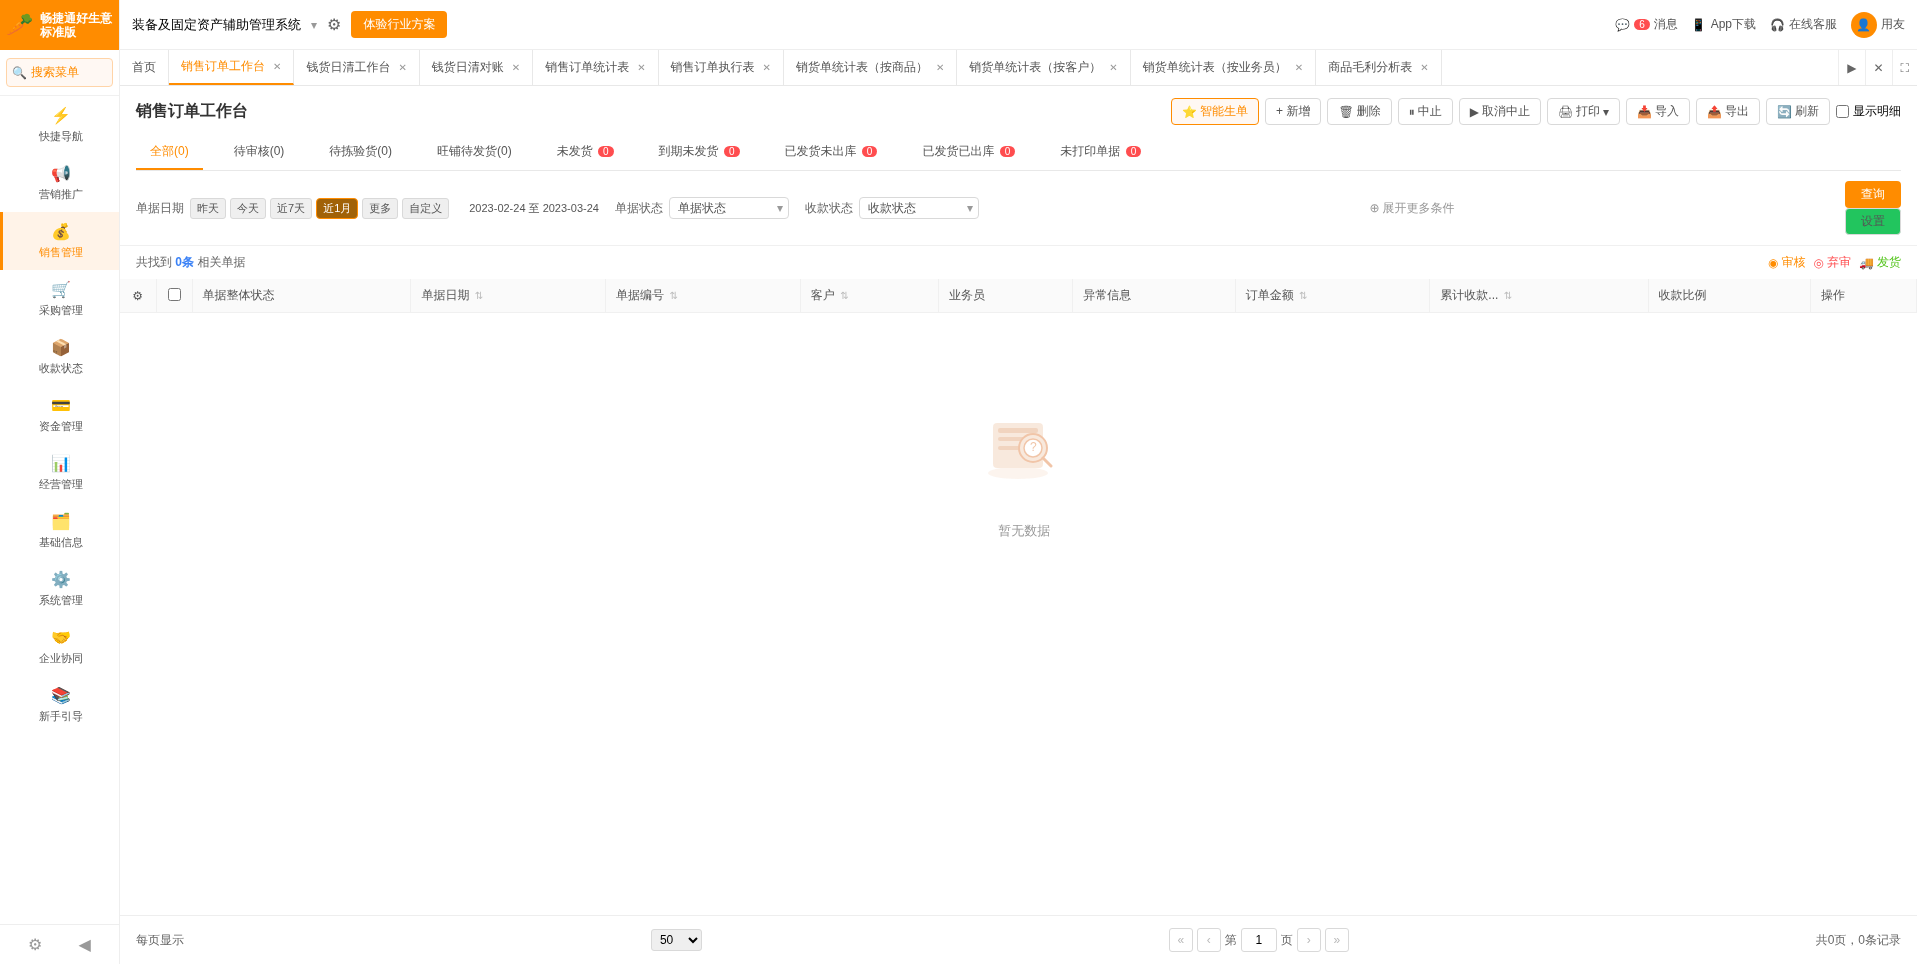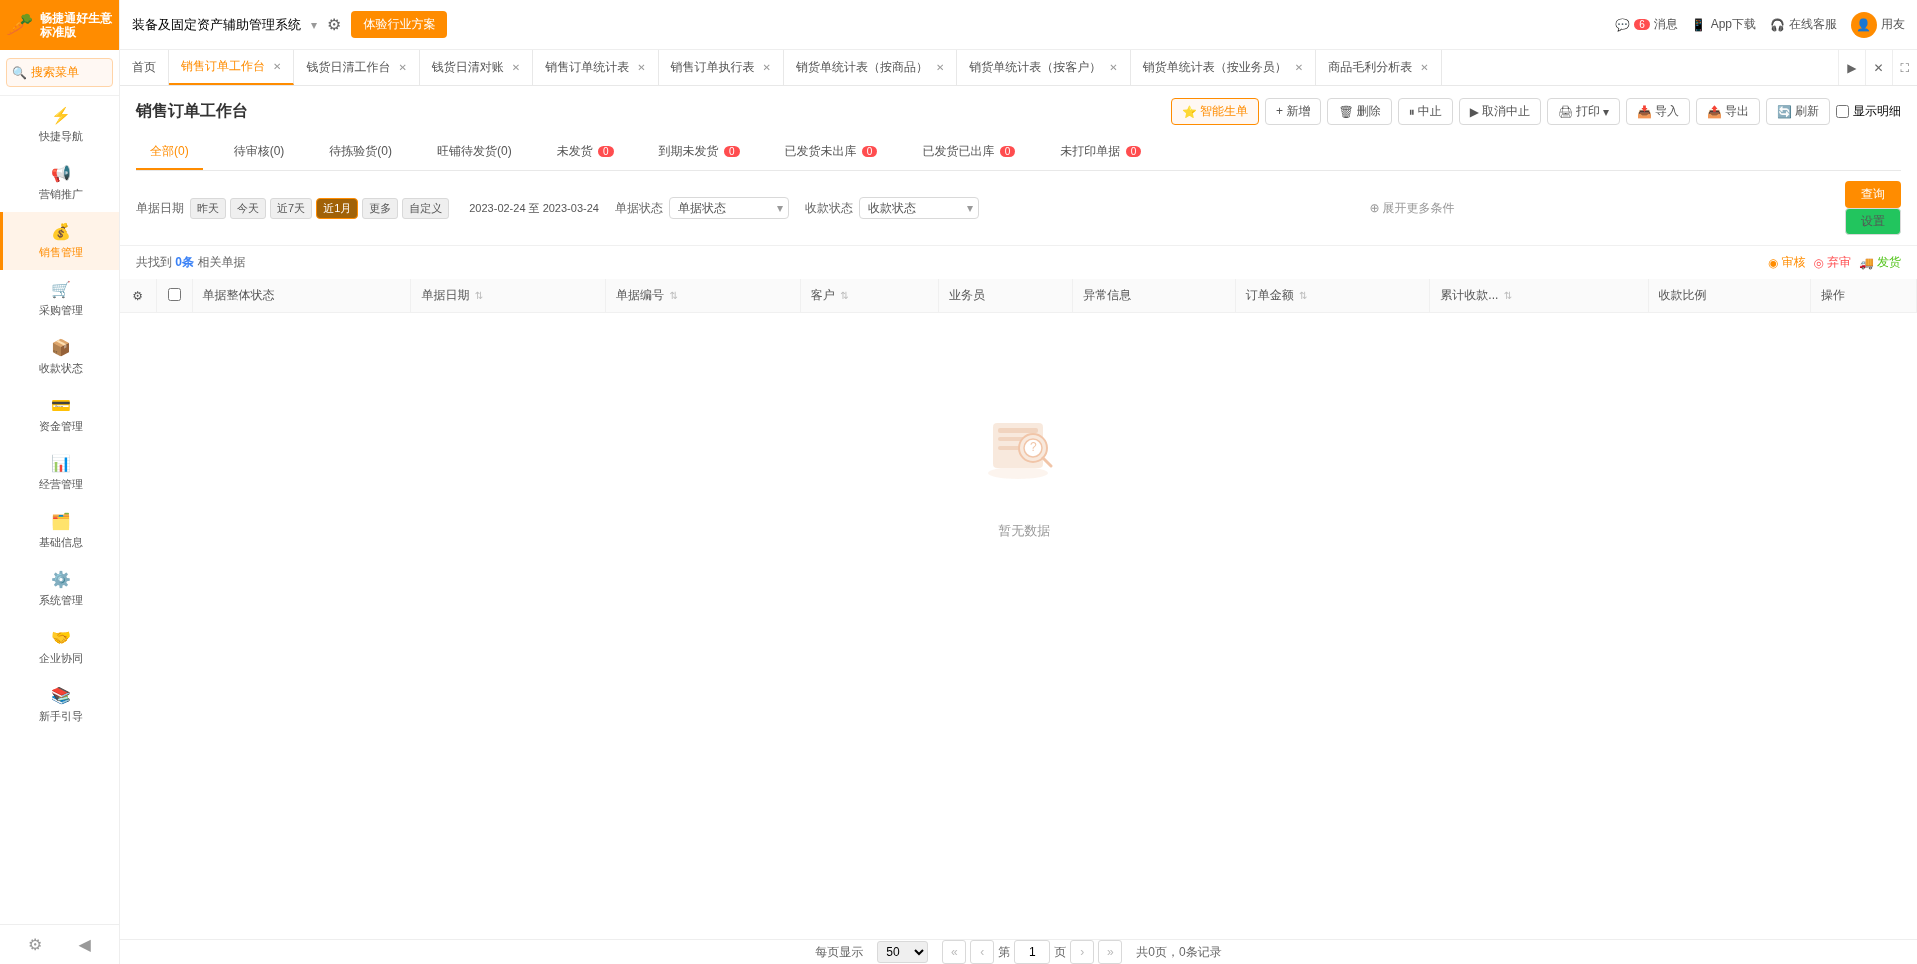--- a/index.html
+++ b/index.html
@@ -94,21 +94,21 @@
     th { padding: 8px 10px; text-align: left; color: #555; font-weight: 500; border-bottom: 1px solid #f0f0f0; border-right: 1px solid #f0f0f0; white-space: nowrap; font-size: 12px; }
     th .sort-icon { color: #bbb; font-size: 10px; margin-left: 2px; }
     td { padding: 8px 10px; border-bottom: 1px solid #f5f5f5; border-right: 1px solid #f5f5f5; color: #333; font-size: 12px; }
     .th-settings { width: 36px; text-align: center; }
     .th-checkbox { width: 36px; text-align: center; }
     .empty-state { display: flex; flex-direction: column; align-items: center; justify-content: center; padding: 80px 0; }
     .empty-icon { font-size: 80px; margin-bottom: 10px; opacity: 0.6; }
     .empty-text { color: #999; font-size: 13px; margin-left: 12px; }
 
     
-    .table-footer { background: #fff; border-top: 1px solid #eee; padding: 0 16px; display: flex; align-items: center; justify-content: center; gap: 14px; flex-shrink: 0; }
+    .table-footer { background: #fff; border-top: 1px solid #eee; padding: 12px 16px; display: flex; align-items: center; justify-content: space-between; gap: 14px; flex-shrink: 0; }
     .page-size-label { color: #666; }
     .page-size-select { border: 1px solid #d9d9d9; border-radius: 3px; padding: 2px 4px; }
     .pagination { display: flex; align-items: center; gap: 4px; }
     .page-btn { width: 24px; height: 24px; display: flex; align-items: center; justify-content: center; border: 1px solid #d9d9d9; border-radius: 3px; cursor: pointer; color: #555; font-size: 12px; }
     .page-btn.disabled { color: #bbb; cursor: default; }
     .page-input { width: 36px; height: 24px; border: 1px solid #d9d9d9; border-radius: 3px; text-align: center; font-size: 12px; }
     .total-records { color: #666; }
   </style>
 </head>
 <body>

